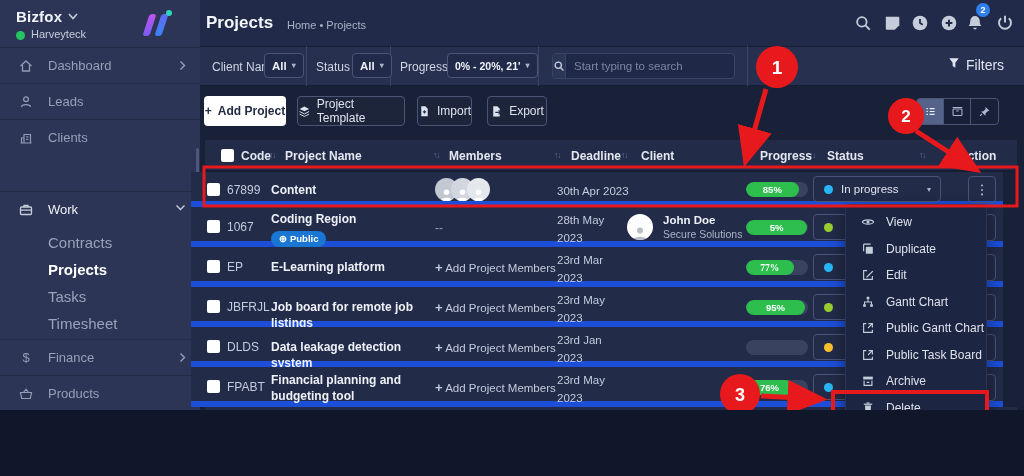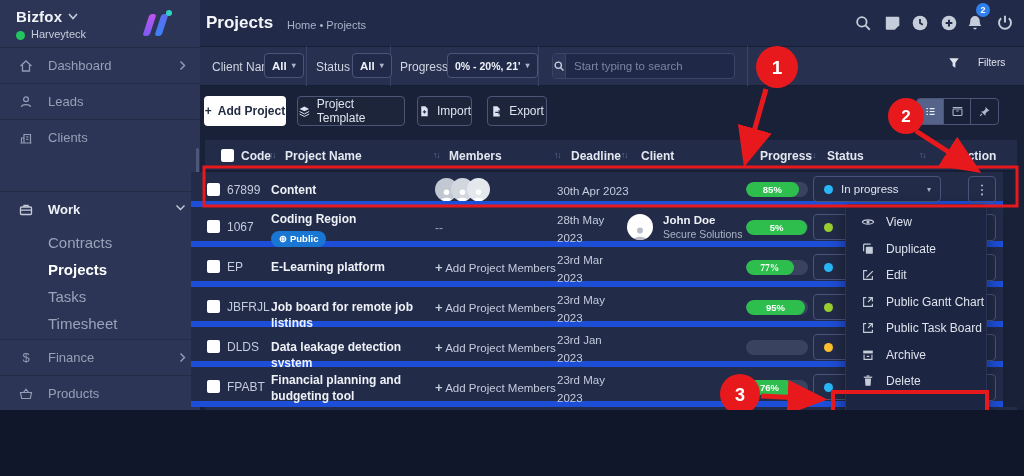--- a/index.html
+++ b/index.html
@@ -11,21 +11,21 @@
 .brand-name{position:absolute;left:16px;top:8px;font-size:15px;font-weight:bold;color:#f2f4f9;letter-spacing:.2px}
 .brand-caret{position:absolute;left:68px;top:13px}
 .acct-dot{position:absolute;left:16px;top:31px;width:9px;height:9px;border-radius:50%;background:#22c55e}
 .acct-name{position:absolute;left:31px;top:28px;font-size:11px;color:#c6cdda}
 .logo{position:absolute;left:138px;top:8px;width:38px;height:30px}
 .logo .bar{position:absolute;width:7px;border-radius:3px;transform:skewX(-18deg)}
 .nav-item{position:absolute;left:0;width:200px;height:36px;border-top:1px solid rgba(0,0,0,.16);cursor:pointer}
 .nav-item .nicon{position:absolute;left:18px;top:10px;width:16px;height:16px;color:#939cb4}
 .nav-item .nlabel{position:absolute;left:48px;top:10px;font-size:13px;color:#97a0b6}
 .nav-item .nchev{position:absolute;right:14px;top:12px;color:#97a0b6}
-.nav-item.hl .nlabel{color:#eef1f7;font-weight:bold}
+.nav-item.hl .nlabel{color:#eef1f7;font-weight:normal}
 .sub-item{position:absolute;left:48px;width:150px;height:27px;font-size:15px;color:#9aa3b9;cursor:pointer}
 .sub-item.active{color:#fff;font-weight:bold}
 .side-scroll{position:absolute;left:196px;top:148px;width:3px;height:192px;background:#5c678a;border-radius:2px;opacity:.7}
 .side-bottom{position:absolute;left:0;top:450px;width:200px;height:26px;border-top:1px solid rgba(0,0,0,.16)}
 .ver-pill{position:absolute;left:122px;top:455px;width:44px;height:15px;background:#9099ad;border-radius:3px;color:#fff;font-size:9px;text-align:center;line-height:15px}
 .help-circ{position:absolute;left:172px;top:453px;width:16px;height:16px;border-radius:50%;background:#9aa2b5;color:#2c3556;font-weight:bold;font-size:11px;text-align:center;line-height:16px}
 .collapse-ch{position:absolute;left:14px;top:452px;color:#c6cdda;font-size:13px;font-weight:bold}
 
 .topbar{position:absolute;left:200px;top:0;width:824px;height:46px;background:#212b49}
 .page-title{position:absolute;left:206px;top:13px;font-size:17px;font-weight:bold;color:#f4f6fa}
@@ -35,21 +35,21 @@
 
 .filterbar{position:absolute;left:200px;top:46px;width:824px;height:40px;background:#27314f;border-top:1px solid #161e35;border-bottom:1px solid #161e35}
 .fdiv{position:absolute;top:46px;width:1px;height:40px;background:#3a4467}
 .flabel{position:absolute;font-size:12px;color:#cfd5e2;top:60px}
 .fselect{position:absolute;top:53px;height:25px;border:1px solid #4a5578;border-radius:4px;color:#eef1f7;font-size:11.5px;font-weight:bold;display:flex;align-items:center;padding:0 7px;gap:5px;cursor:pointer;background:#212b49}
 .fselect .caret{font-size:8px;color:#aab3c6}
 .searchbox{position:absolute;left:552px;top:53px;width:183px;height:26px;border:1px solid #3a4467;border-radius:4px;background:#1f2846;display:flex;overflow:hidden}
 .searchbox .sicon{width:30px;background:#2b3556;display:flex;align-items:center;justify-content:center;color:#c6cdda;border-right:1px solid #3a4467}
 .searchbox input{flex:1;background:transparent;border:0;outline:none;color:#dfe4ee;font-size:11.5px;padding:0 8px;font-family:"Liberation Sans",sans-serif}
 .searchbox input::placeholder{color:#7c86a0}
-.filters-btn{position:absolute;left:948px;top:57px;display:flex;gap:18px;color:#dfe4ee;font-size:10px;cursor:pointer}
+.filters-btn{position:absolute;left:948px;top:57px;display:flex;gap:6px;color:#dfe4ee;font-size:14px;cursor:pointer}
 
 .btn{position:absolute;top:96px;height:30px;border-radius:4px;font-size:12px;display:flex;align-items:center;justify-content:center;gap:6px;cursor:pointer}
 .btn.white{background:#fff;color:#222c44;font-weight:bold}
 .btn.ghost{background:rgba(255,255,255,.02);border:1px solid #4a5578;color:#dde3ef}
 .toggle-group{position:absolute;left:916px;top:98px;height:27px;display:flex;border:1px solid #4a5578;border-radius:4px;overflow:hidden}
 .toggle-cell{width:27px;height:100%;display:flex;align-items:center;justify-content:center;color:#aeb7cc;cursor:pointer;border-right:1px solid #4a5578}
 .toggle-cell:last-child{border-right:0}
 .toggle-cell.active{background:#55628a;color:#eef1f7}
 
 .thead{position:absolute;left:205px;top:140px;width:812px;height:32px;background:#222b48;border-bottom:2px solid #161e35}
@@ -483,20 +483,29 @@
     </div>
     <div class="mitem">
       <svg class="micon" viewBox="0 0 16 16">
           <path d="M13 9 V13 H3 V3 H7" stroke="currentColor" stroke-width="1.3" fill="none"></path>
           <path d="M6.5 9.5 L13 3 l 1 1 L7.5 10.5 l-1.6 .6 z" fill="currentColor"></path>
         </svg>
       <span>Edit</span>
     </div>
     <div class="mitem">
       <svg class="micon" viewBox="0 0 16 16">
+          <rect x="6.5" y="2" width="3" height="3" fill="currentColor"></rect>
+          <rect x="2.5" y="10.5" width="3" height="3" fill="currentColor"></rect>
+          <rect x="10.5" y="10.5" width="3" height="3" fill="currentColor"></rect>
+          <path d="M8 5 v3 M4 10.5 V8 h8 v2.5" stroke="currentColor" stroke-width="1.2" fill="none"></path>
+        </svg>
+      <span>Gantt Chart</span>
+    </div>
+    <div class="mitem">
+      <svg class="micon" viewBox="0 0 16 16">
           <path d="M6 3 H3 V13 H13 V10" stroke="currentColor" stroke-width="1.3" fill="none"></path>
           <path d="M8.5 3 H13 V7.5 M13 3 L8 8" stroke="currentColor" stroke-width="1.3" fill="none"></path>
         </svg>
       <span>Public Gantt Chart</span>
     </div>
     <div class="mitem">
       <svg class="micon" viewBox="0 0 16 16">
           <path d="M6 3 H3 V13 H13 V10" stroke="currentColor" stroke-width="1.3" fill="none"></path>
           <path d="M8.5 3 H13 V7.5 M13 3 L8 8" stroke="currentColor" stroke-width="1.3" fill="none"></path>
         </svg>

